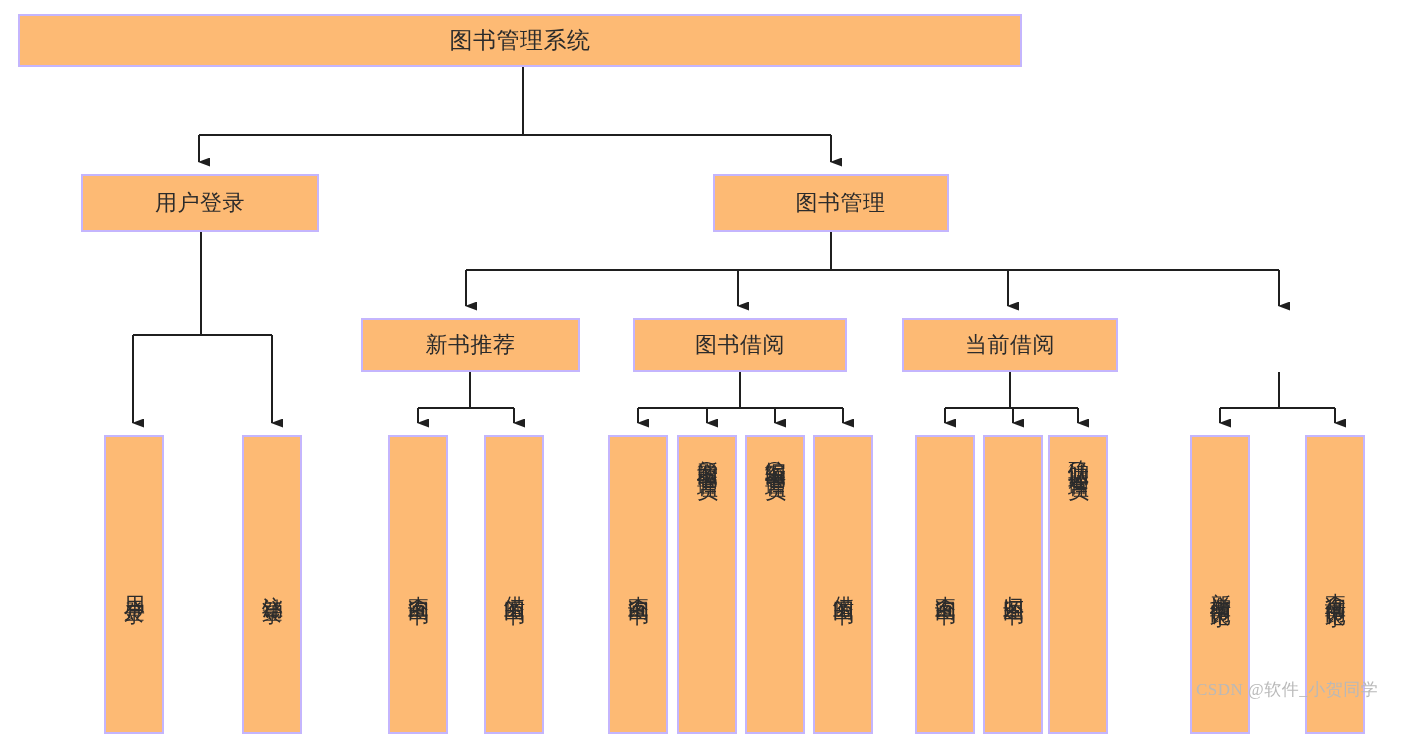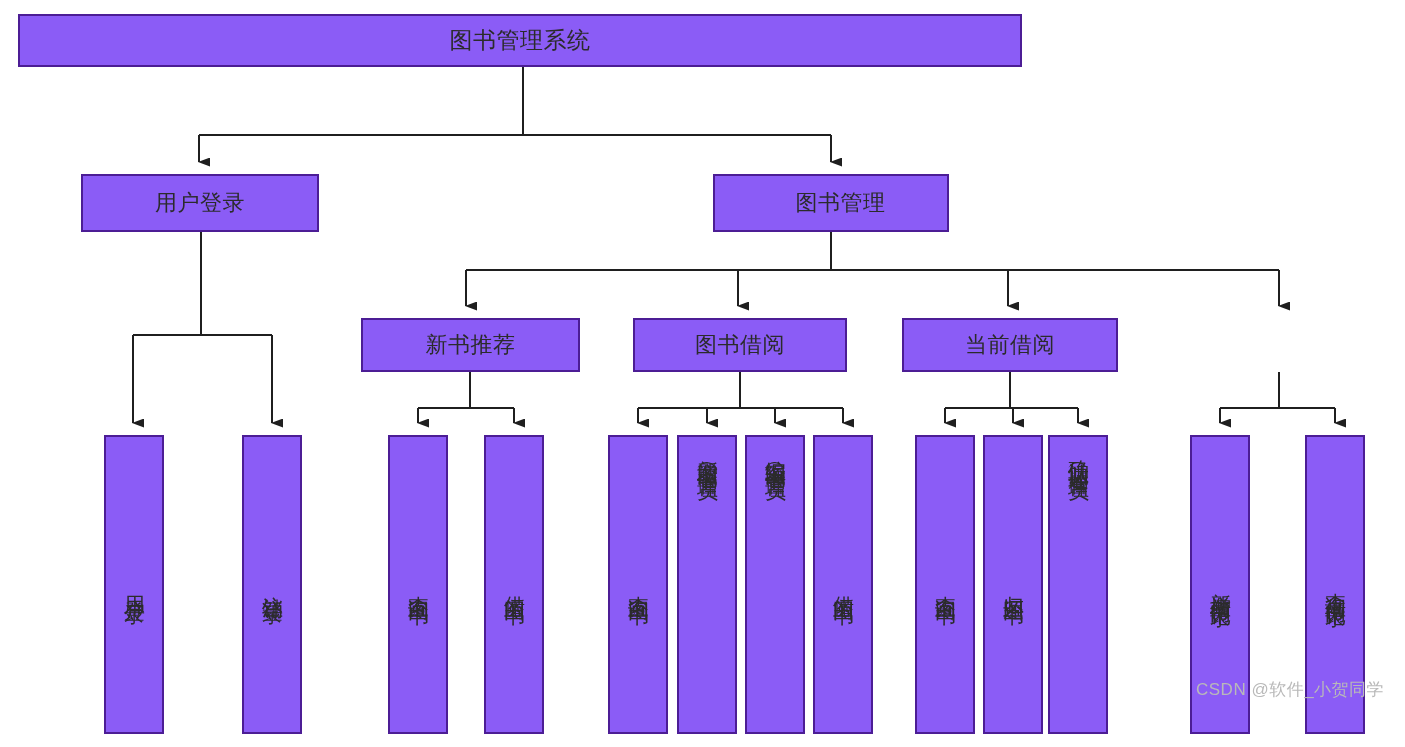--- a/index.html
+++ b/index.html
@@ -22,22 +22,22 @@
     position: absolute;
     left: 0;
     top: 0;
     width: 1405px;
     height: 747px;
     pointer-events: none;
   }
   .node {
     position: absolute;
     box-sizing: border-box;
-    background: #8b5cf6;
-    border: 2px solid #4c1d95;
+    background: #fdba74;
+    border: 2px solid #c4b5fd;
     display: flex;
     align-items: center;
     justify-content: center;
     color: #2b2b2b;
   }
   .node-label {
     display: block;
     text-align: center;
     line-height: 1.18;
     color: #2b2b2b;
@@ -70,21 +70,21 @@
     margin-top: 0;
   }
   .watermark {
     position: absolute;
     left: 1196px;
     top: 678px;
     font-size: 17px;
     color: #b9b9b9;
     white-space: nowrap;
     letter-spacing: 0.5px;
-    font-family: Liberation Sans, sans-serif;
+    font-family: Liberation Serif, serif;
   }
 </style>
 </head>
 <body>
 
 <div id="diagram-root">
 
   <svg id="edge-layer" width="1405" height="747" viewBox="0 0 1405 747" xmlns="http://www.w3.org/2000/svg">
     <defs>
       <marker id="arrowhead" markerWidth="9" markerHeight="12" refX="4.5" refY="11" orient="auto" markerUnits="userSpaceOnUse">

